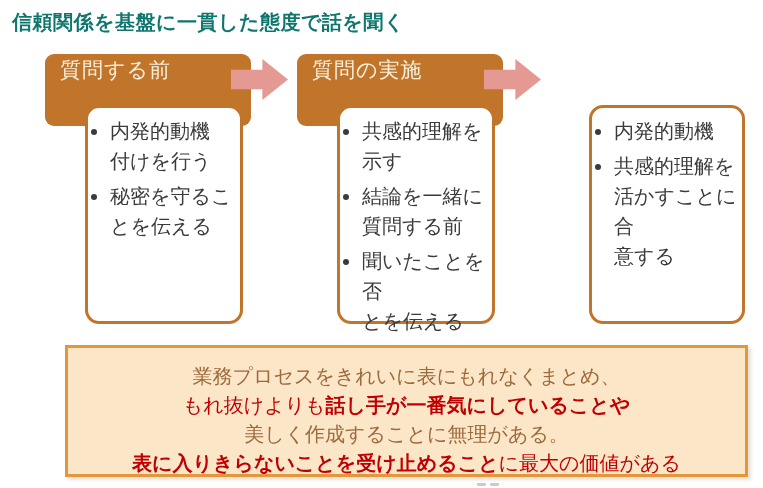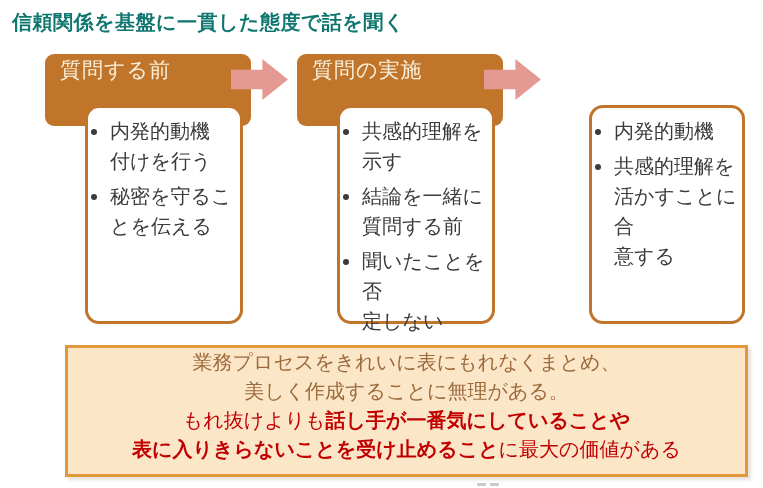--- a/index.html
+++ b/index.html
@@ -42,21 +42,21 @@
     -webkit-clip-path:polygon(0 26%,55% 26%,55% 0,100% 50%,55% 100%,55% 74%,0 74%);
     clip-path:polygon(0 26%,55% 26%,55% 0,100% 50%,55% 100%,55% 74%,0 74%);
   }
   #a1{left:231px}#a2{left:484px}
   
   .callout{
     position:absolute;left:65px;top:345px;width:683px;height:132px;
     background:var(--callout-bg,#FCE6C8);
     border:3px solid var(--callout-border,#E2973B);
     box-sizing:border-box;text-align:center;
-    padding-top:0;
+    padding-top:14px;
     box-shadow:3px 3px 3px rgba(120,90,50,0.18);
   }
   .co-line{font-size:20px;line-height:29px;}
   .co-line.brown{color:var(--callout-text-brown,#9C6A3C);}
   .co-line.red{color:var(--callout-text-red,#C00000);}
   .co-line .b{font-weight:bold;}
   
   .page-frag{position:absolute;left:477px;top:483px;width:24px;height:4px;}
   .page-frag::before,.page-frag::after{
     content:"";position:absolute;top:0;height:3px;width:9px;background:#9aa0a6;opacity:.55;border-radius:1px;
@@ -90,35 +90,35 @@
     </ul>
   </div>
 
   <div class="step-body" id="c2">
     <ul>
       <li>共感的理解を
 示す</li>
       <li>結論を一緒に
 質問する前</li>
       <li>聞いたことを否
-定しない</li>
+とを伝える</li>
     </ul>
   </div>
 
   <div class="step-body" id="c3">
     <ul>
       <li>内発的動機</li>
       <li>共感的理解を
 活かすことに合
 意する</li>
     </ul>
   </div>
 
   <div class="callout">
     <div class="co-line brown">業務プロセスをきれいに表にもれなくまとめ、</div>
+    <div class="co-line red"><span>もれ抜けよりも</span><span class="b">話し手が一番気にしていることや</span></div>
     <div class="co-line brown">美しく作成することに無理がある。</div>
-    <div class="co-line red"><span>もれ抜けよりも</span><span class="b">話し手が一番気にしていることや</span></div>
     <div class="co-line red"><span class="b">表に入りきらないことを受け止めること</span><span>に最大の価値がある</span></div>
   </div>
 
   <div class="page-frag"></div>
 
 </div>
 
 </body></html>

